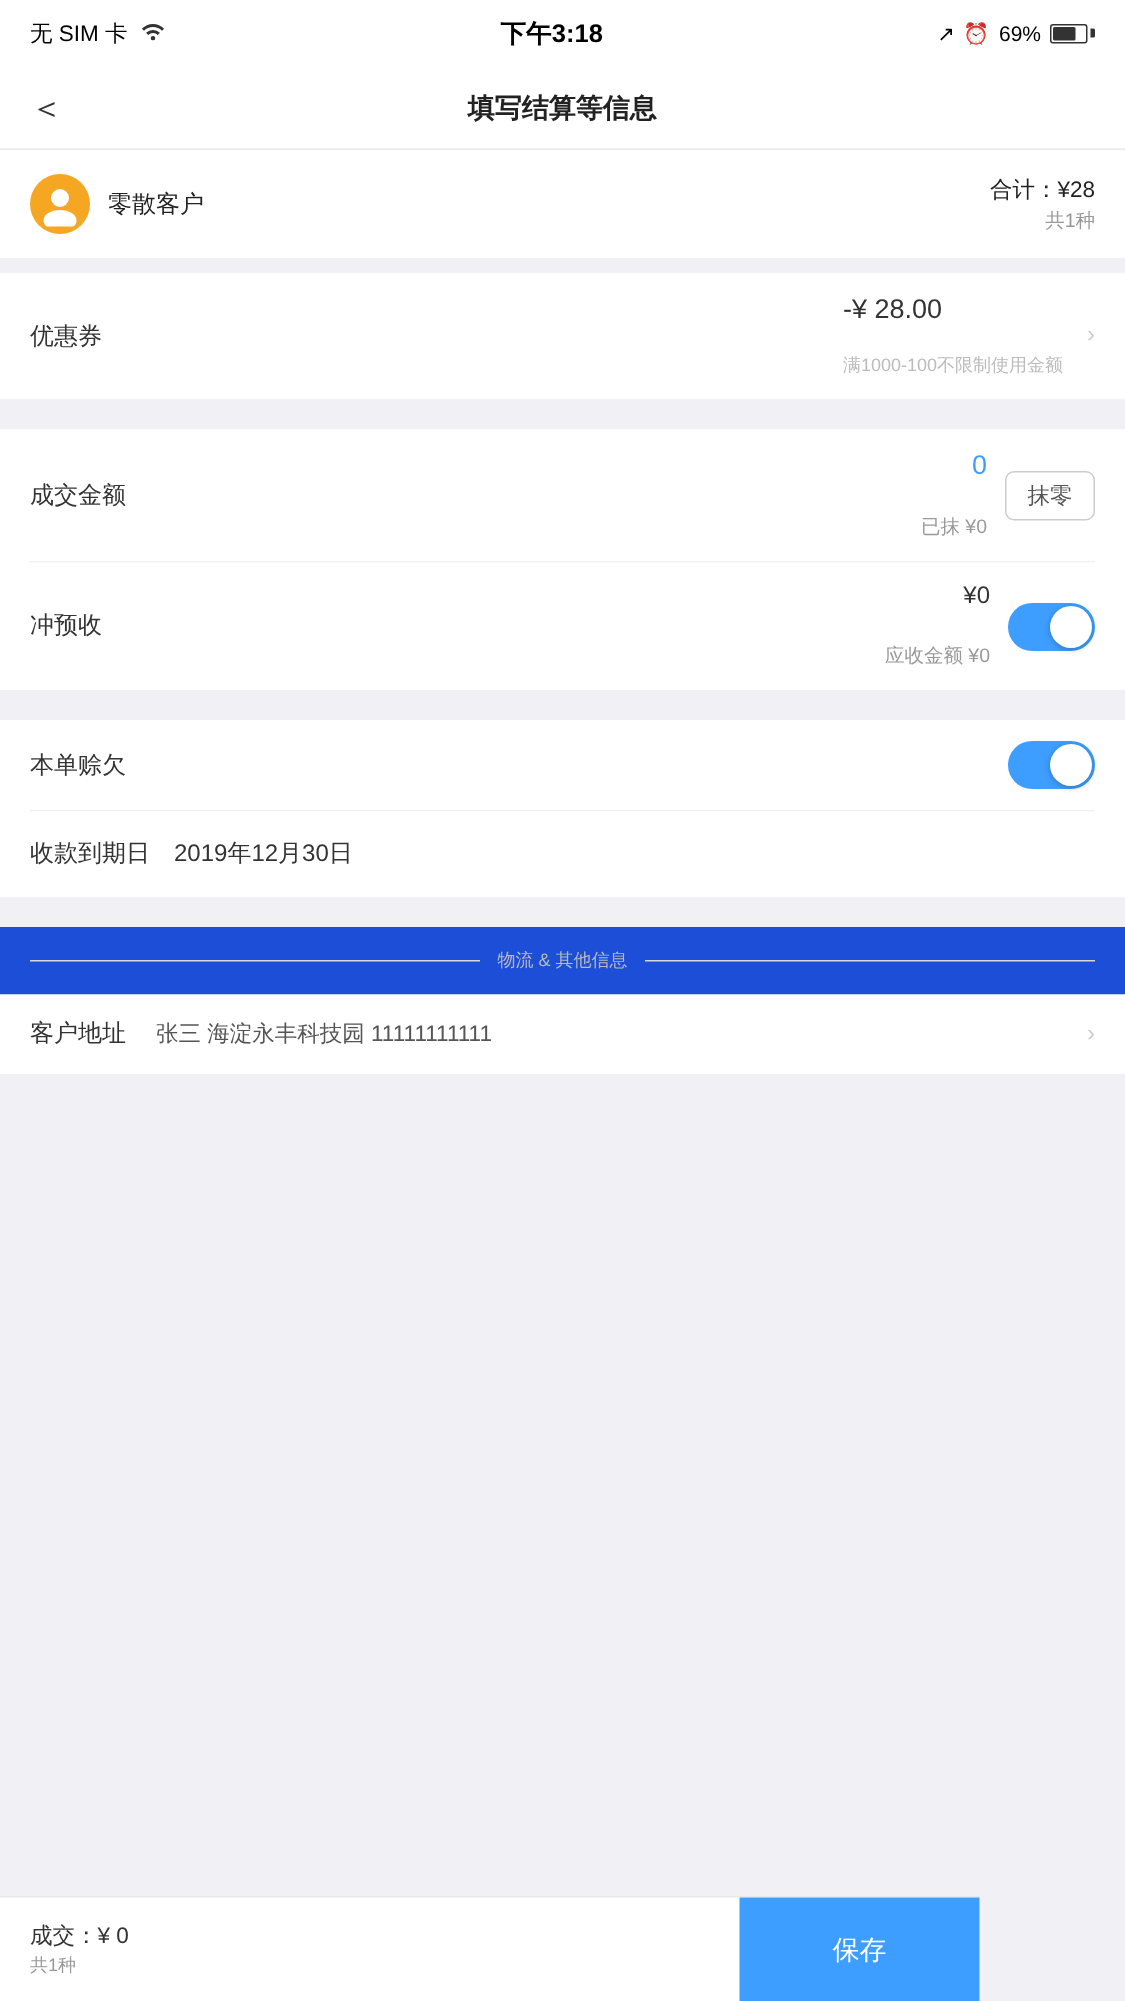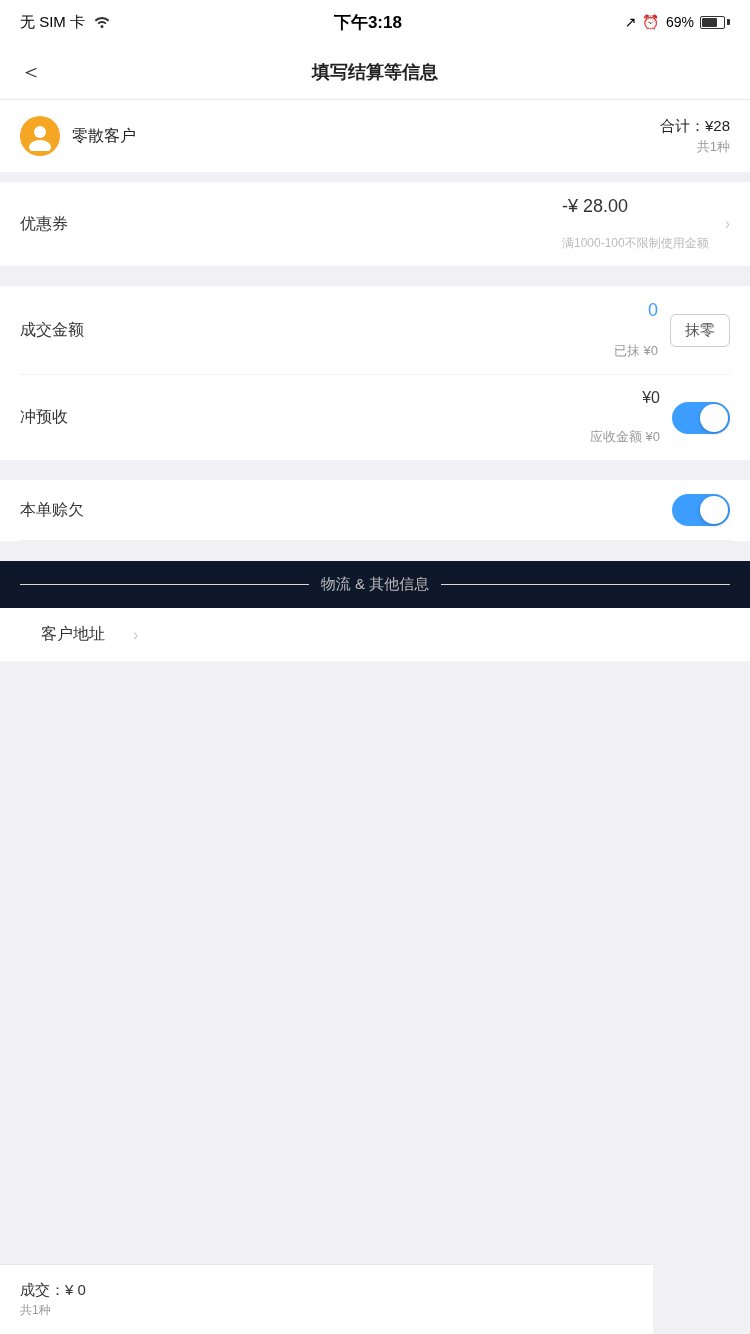--- a/index.html
+++ b/index.html
@@ -161,39 +161,38 @@
       display: flex;
       align-items: center;
       gap: 0;
       background: #fff;
     }
     .due-date-label { font-size: 16px; color: #333; margin-right: 16px; }
     .due-date-value { font-size: 16px; color: #333; }
 
     
     .logistics-row {
-      background: #0f172a;
+      background: #1d4ed8;
       padding: 14px 20px;
       text-align: center;
       color: #bbb;
-      font-size: 15px;
+      font-size: 12px;
       display: flex;
       align-items: center;
       justify-content: center;
       gap: 12px;
     }
     .logistics-line { flex: 1; height: 1px; background: #d8d8d8; }
 
     
     .address-row {
       padding: 16px 20px;
       display: flex;
       align-items: center;
       background: #fff;
-      margin-left: 21px;
     }
     .address-label { font-size: 16px; color: #333; margin-right: 20px; flex-shrink: 0; }
     .address-value { font-size: 15px; color: #555; flex: 1; }
     .address-chevron { color: #ccc; font-size: 16px; margin-left: 8px; }
 
     
     .bottom-bar {
       position: fixed;
       bottom: 0;
       left: 0;
@@ -357,39 +356,45 @@
       <span class="row-label">本单赊欠</span>
       <div class="row-right">
         <div class="toggle on">
           <div class="knob"></div>
         </div>
       </div>
     </div>
 
     <div class="divider"></div>
 
+    <div class="due-date-row">
+      <span class="due-date-label">收款到期日</span>
+      <span class="due-date-value">2019年12月30日</span>
+    </div>
   </div>
 
   <div class="section-sep"></div>
 
   <div class="logistics-row">
     <div class="logistics-line"></div>
     <span>物流 &amp; 其他信息</span>
     <div class="logistics-line"></div>
   </div>
 
   <div class="section">
     <div class="address-row">
       <span class="address-label">客户地址</span>
+      <span class="address-value">张三 海淀永丰科技园 11111111111</span>
       <span class="address-chevron">›</span>
     </div>
   </div>
 
 </div>
 
 <div class="bottom-bar">
   <div class="bottom-info">
     <div class="bottom-deal">
       <span>成交：</span><span>¥ 0</span>
     </div>
     <div class="bottom-count">共1种</div>
   </div>
+  <div class="bottom-btn btn-save">保存</div>
 </div>
 
 </body></html>

